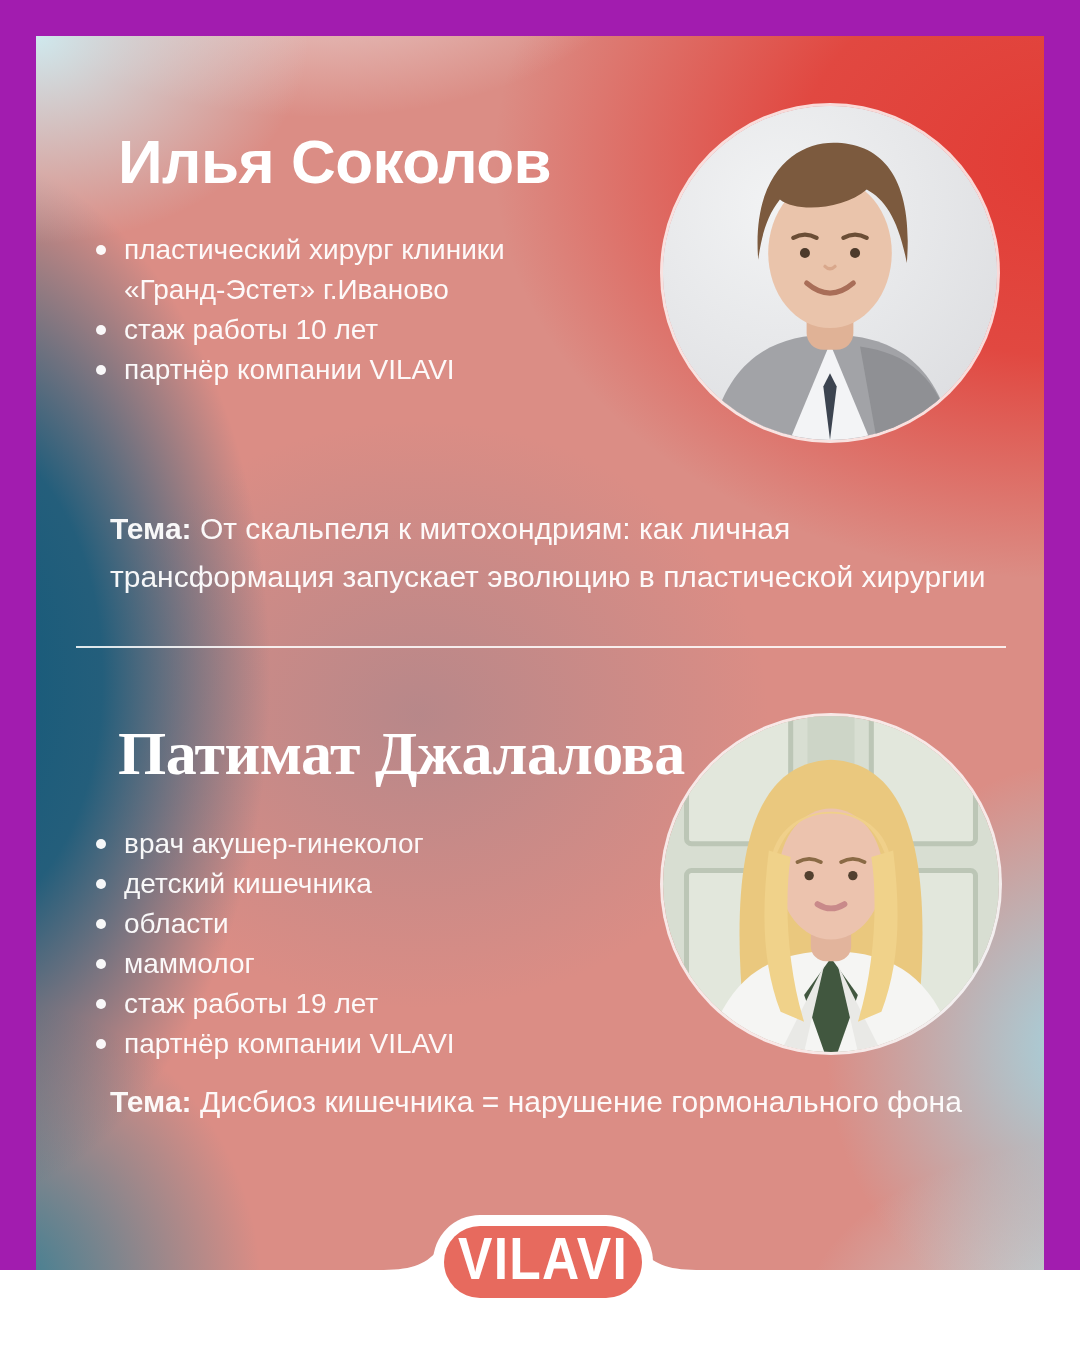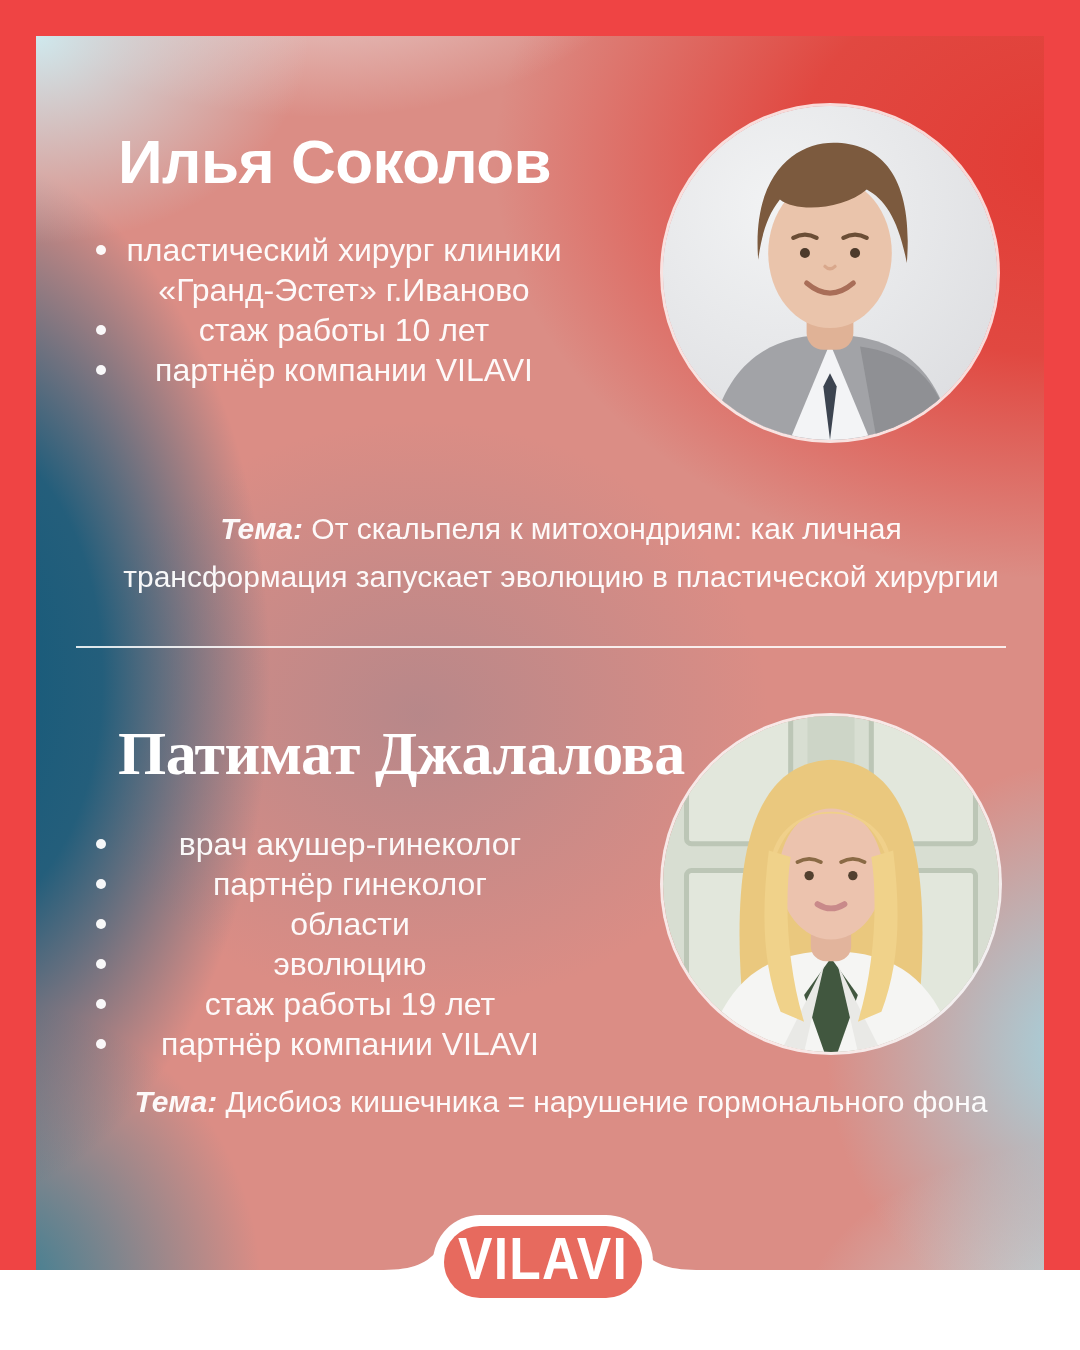--- a/index.html
+++ b/index.html
@@ -1,18 +1,18 @@
 <!DOCTYPE html>
 <html><head>
 <meta charset="utf-8">
 <style>
   html,body{margin:0;padding:0;background:#fff;}
   .canvas{
     position:relative;width:1080px;height:1350px;overflow:hidden;
-    background:#ef4444;font-family:"Liberation Sans",sans-serif;text-align:center;
+    background:#a21caf;font-family:"Liberation Sans",sans-serif;
   }
   .card{
     position:absolute;left:36px;top:36px;width:1008px;height:1234px;
     background-color:#db8d85;
     background-image:
       radial-gradient(ellipse 420px 320px at 0% 0%, #cfe9ee 0%, rgba(207,233,238,0) 65%),
       radial-gradient(ellipse 560px 300px at 28% -8%, rgba(236,228,228,.92) 0%, rgba(236,228,228,0) 60%),
       radial-gradient(ellipse 760px 560px at 102% 10%, #e23c35 0%, rgba(226,60,53,.85) 35%, rgba(226,60,53,0) 75%),
       radial-gradient(ellipse 420px 700px at -8% 52%, #10597a 0%, rgba(16,89,122,.9) 35%, rgba(16,89,122,0) 75%),
       radial-gradient(ellipse 380px 420px at -4% 102%, #2f7e94 0%, rgba(47,126,148,0) 70%),
@@ -21,36 +21,36 @@
       radial-gradient(ellipse 500px 420px at 38% 55%, rgba(148,130,142,.5) 0%, rgba(148,130,142,0) 70%);
   }
   .title{
     position:absolute;left:118px;color:#ffffff;font-size:62px;font-weight:700;
     letter-spacing:-.5px;white-space:nowrap;margin:0;
   }
   .title.t1{top:126px;}
   .title.t2{top:718px;font-family:Liberation Serif, serif;}
   ul.bullets{
     list-style:none;margin:0;padding:0;position:absolute;left:94px;width:482px;
-    color:rgba(255,255,255,.95);font-size:32px;line-height:40px;
+    color:rgba(255,255,255,.95);font-size:28px;line-height:40px;
   }
   ul.bullets.b1{top:230px;width:470px;}
   ul.bullets.b2{top:824px;}
   ul.bullets li{position:relative;padding-left:30px;}
   ul.bullets li::before{
     content:"";position:absolute;left:2px;top:15px;width:10px;height:10px;
     border-radius:50%;background:rgba(255,255,255,.95);
   }
   .topic{
     position:absolute;left:110px;width:902px;color:rgba(255,255,255,.95);
     font-size:30px;line-height:48px;
   }
   .topic.k1{top:505px;}
   .topic.k2{top:1078px;}
-  .topic .lbl{font-weight:700;font-style:italic;}
+  .topic .lbl{font-weight:700;}
   .divider{
     position:absolute;left:76px;top:646px;width:930px;height:2px;
     background:rgba(255,255,255,.85);
   }
   .photo{
     position:absolute;border-radius:50%;overflow:hidden;
     box-shadow:0 0 0 3px rgba(255,255,255,.8);
   }
   .photo.p1{left:663px;top:106px;width:334px;height:334px;}
   .photo.p2{left:663px;top:716px;width:336px;height:336px;}
@@ -130,23 +130,23 @@
       <circle cx="87" cy="95" r="2.8" fill="#52402f"></circle>
       <circle cx="113" cy="95" r="2.8" fill="#52402f"></circle>
       <path d="M80,87 Q87,83 94,87" stroke="#8a6a45" stroke-width="2.2" fill="none" stroke-linecap="round"></path>
       <path d="M106,87 Q113,83 120,87" stroke="#8a6a45" stroke-width="2.2" fill="none" stroke-linecap="round"></path>
       <path d="M92,112 Q100,117 108,112" stroke="#c98a8a" stroke-width="3.5" fill="none" stroke-linecap="round"></path>
     </svg>
   </div>
 
   <ul class="bullets b2">
     <li>врач акушер-гинеколог</li>
-    <li>партнёр гинеколог</li>
+    <li>детский кишечника</li>
     <li>области</li>
-    <li>эволюцию</li>
+    <li>маммолог</li>
     <li>стаж работы 19 лет</li>
     <li>партнёр компании VILAVI</li>
   </ul>
 
   <div class="topic k2">
     <span class="lbl">Тема:</span>
     <span>Дисбиоз кишечника = нарушение гормонального фона</span>
   </div>
 
   <svg class="bottom-wave" viewBox="0 0 1080 210">

